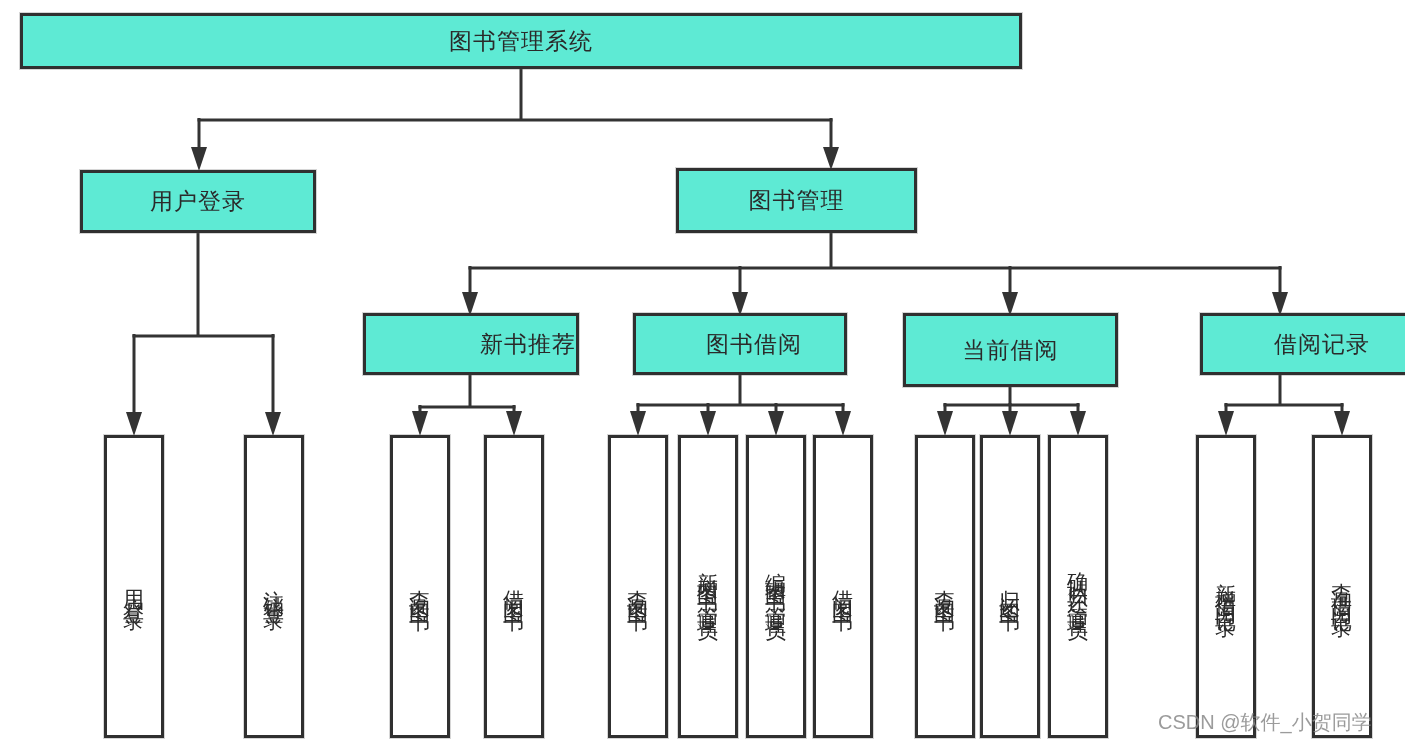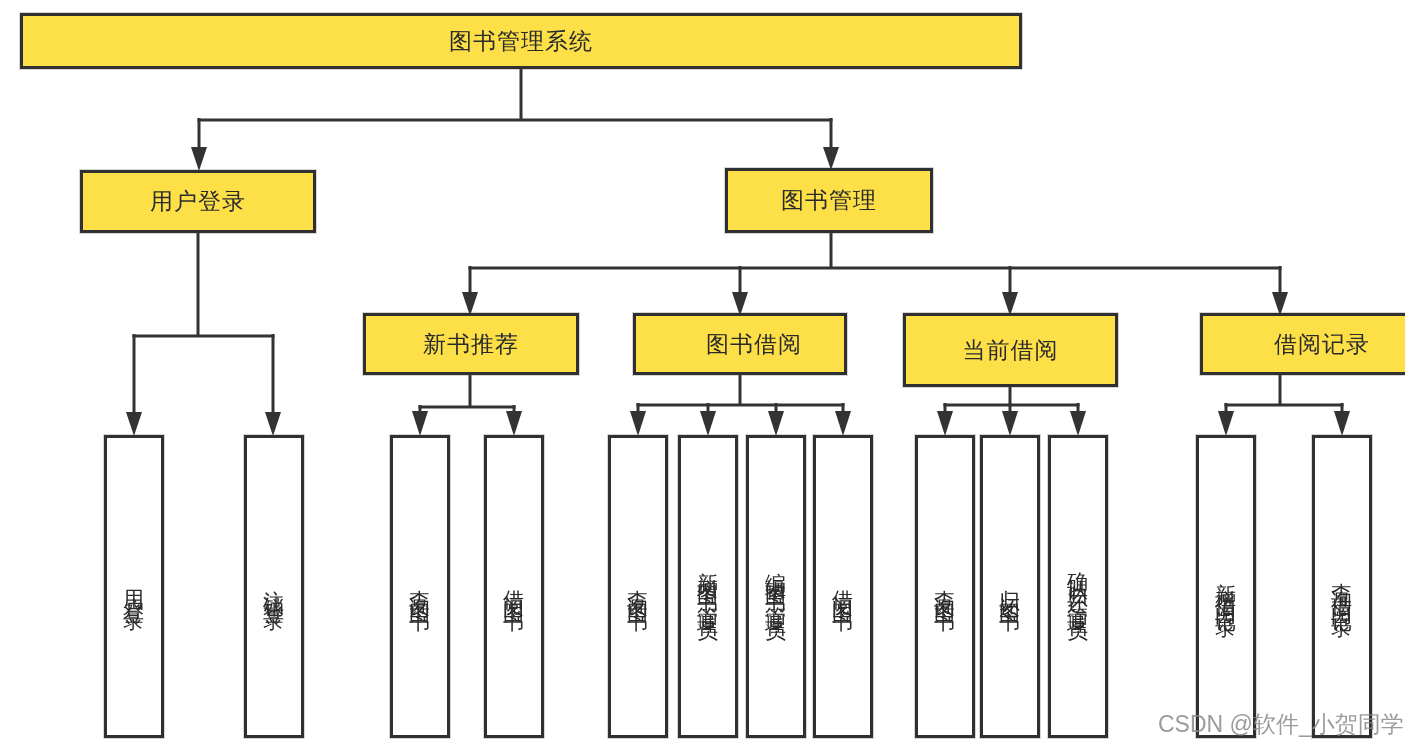--- a/index.html
+++ b/index.html
@@ -4,38 +4,38 @@
 <style>
   html,body { margin:0; padding:0; background:#ffffff; }
   .canvas {
     position:relative; width:1405px; height:747px; background:#ffffff;
     font-family:"Liberation Sans", sans-serif; overflow:hidden;
   }
   .connectors { position:absolute; left:0; top:0; width:1405px; height:747px; }
   .connectors line { stroke:#333333; stroke-width:3; }
   .connectors polygon { fill:#333333; }
   .hbox {
-    position:absolute; box-sizing:border-box; background:#fde047;
+    position:absolute; box-sizing:border-box; background:#5eead4;
     border:3px solid #303030; display:flex; align-items:center; justify-content:center;
     box-shadow:0 0 0 1px rgba(90,90,90,0.25);
   }
   .hbox .lbl { font-size:23px; color:#2a2a2a; letter-spacing:1px; white-space:nowrap; }
   .vbox {
     position:absolute; box-sizing:border-box; background:#ffffff;
     border:3px solid #303030; display:flex; align-items:center; justify-content:center;
     box-shadow:0 0 0 1px rgba(90,90,90,0.25);
     width:60px; top:435px; height:303px;
   }
   .vbox .lbl {
     writing-mode:vertical-rl; text-orientation:mixed;
     font-size:21px; letter-spacing:7px; color:#2a2a2a; line-height:1;
   }
   .watermark {
     position:absolute; left:1158px; top:709px; z-index:6;
-    font-size:23px; color:rgba(138,138,138,0.85); white-space:nowrap;
+    font-size:20px; color:rgba(138,138,138,0.85); white-space:nowrap;
   }
 </style>
 </head>
 <body>
 
 <div class="canvas">
 
   <svg class="connectors" viewBox="0 0 1405 747" xmlns="http://www.w3.org/2000/svg">
 
     <line x1="521" y1="67" x2="521" y2="121"></line>
@@ -98,25 +98,25 @@
     <polygon points="1334,411 1350,411 1342,436"></polygon>
   </svg>
 
   <div class="hbox" style="left:20px;top:13px;width:1002px;height:56px;">
     <span class="lbl">图书管理系统</span>
   </div>
 
   <div class="hbox" style="left:80px;top:170px;width:236px;height:63px;">
     <span class="lbl">用户登录</span>
   </div>
-  <div class="hbox" style="left:725px;top:168px;width:208px;height:65px;">
+  <div class="hbox" style="left:676px;top:168px;width:241px;height:65px;">
     <span class="lbl">图书管理</span>
   </div>
 
-  <div class="hbox" style="left:363px;top:313px;width:216px;height:62px;">
+  <div class="hbox" style="left:363px;top:313px;width:216px;height:62px;justify-content:flex-end;">
     <span class="lbl">新书推荐</span>
   </div>
   <div class="hbox" style="left:633px;top:313px;width:214px;height:62px;padding-left:28px;">
     <span class="lbl">图书借阅</span>
   </div>
   <div class="hbox" style="left:903px;top:313px;width:215px;height:74px;">
     <span class="lbl">当前借阅</span>
   </div>
   <div class="hbox" style="left:1200px;top:313px;width:244px;height:62px;">
     <span class="lbl">借阅记录</span>

